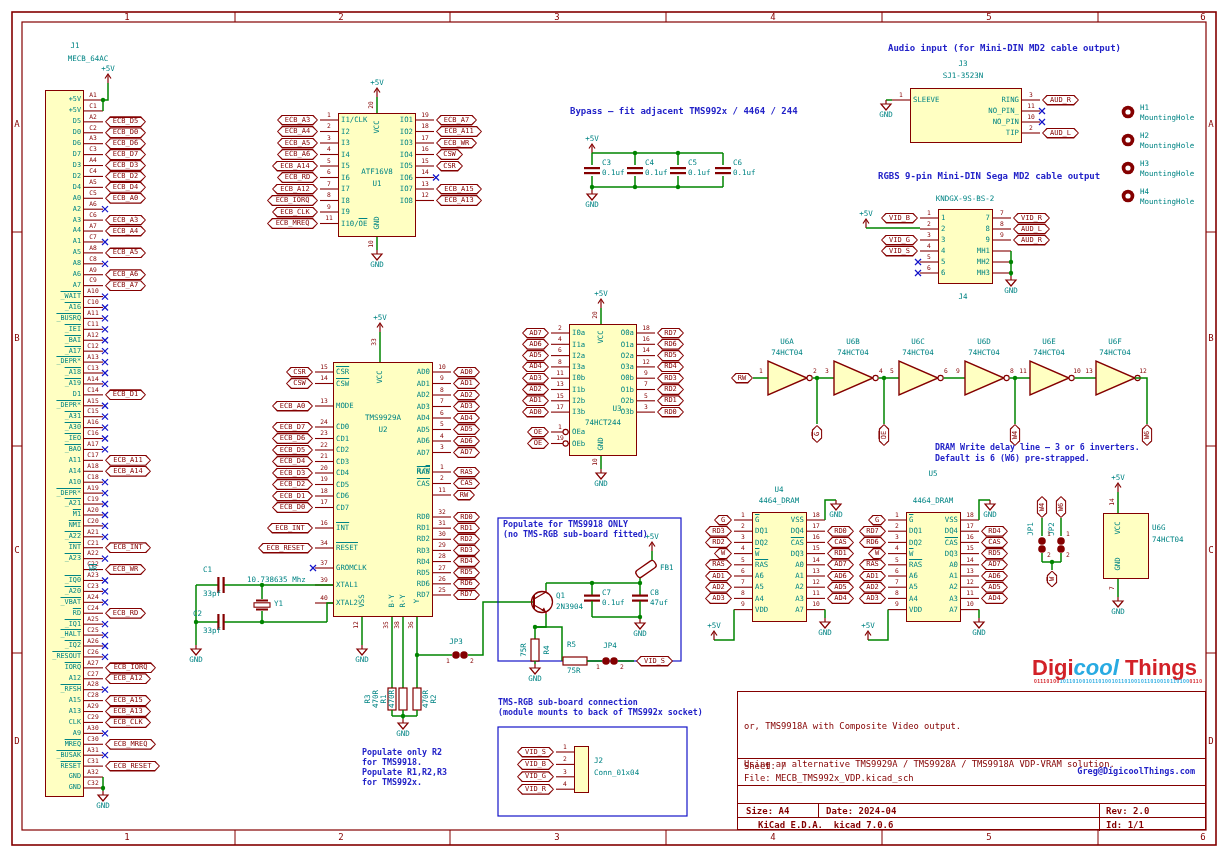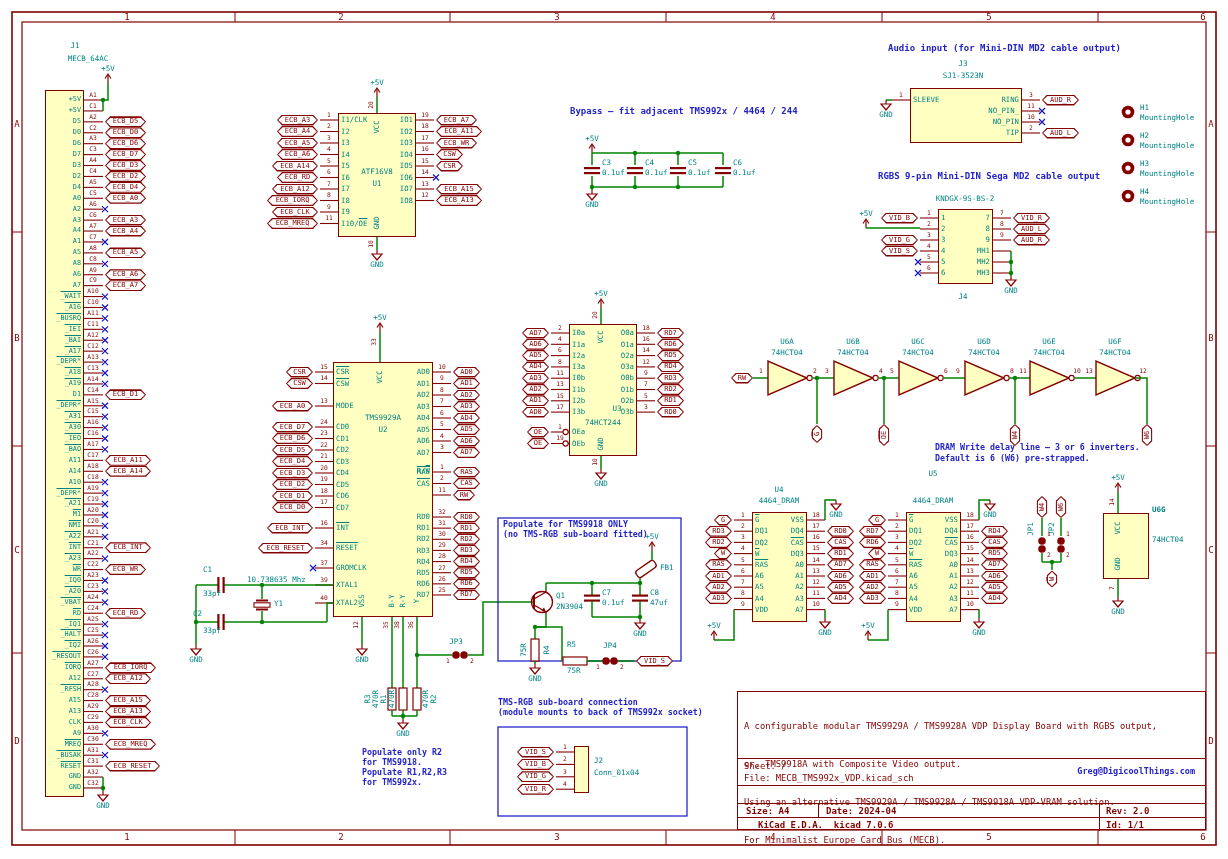--- a/index.html
+++ b/index.html
@@ -754,21 +754,21 @@
       <span class="t num c" style="left: 93px; top: 542.52px;">C21</span>
       <span class="t j1name r ov" style="left: 81px; top: 544.12px;">INT</span>
       <div class="pill" style="width: 46px; left: 105px; top: 542.22px;">
         <i class="bg"></i>
         <i class="fg"></i>
         <span class="lab">ECB_INT</span>
       </div>
       <span class="t num c" style="left: 93px; top: 553.44px;">A22</span>
       <span class="t j1name r ov" style="left: 81px; top: 555.04px;">_A23</span>
       <span class="t num c" style="left: 93px; top: 564.36px;">C22</span>
-      <span class="t j1name r ov" style="left: 81px; top: 565.96px;">WR</span>
+      <span class="t j1name r ov" style="left: 97px; top: 565.96px;">WR</span>
       <div class="pill" style="width: 41px; left: 105px; top: 564.06px;">
         <i class="bg"></i>
         <i class="fg"></i>
         <span class="lab">ECB_WR</span>
       </div>
       <span class="t num c" style="left: 93px; top: 575.28px;">A23</span>
       <span class="t j1name r ov" style="left: 81px; top: 576.88px;">_IQ0</span>
       <span class="t num c" style="left: 93px; top: 586.2px;">C23</span>
       <span class="t j1name r ov" style="left: 81px; top: 587.8px;">_A20</span>
       <span class="t num c" style="left: 93px; top: 597.12px;">A24</span>
@@ -1693,21 +1693,21 @@
       </div>
       <span class="t num c" style="left: 565px; top: 784px;">4</span>
       <div class="pill" style="width: 37px; left: 517px; top: 783.7px;">
         <i class="bg"></i>
         <i class="fg"></i>
         <span class="lab">VID_R</span>
       </div>
       <span class="t teal" style="left: 594px; top: 757px;">J2</span>
       <span class="t teal" style="left: 594px; top: 769px;">Conn_01x04</span>
       <div class="chipbox" style="left: 1103px; top: 513px; width: 46px; height: 66px;"></div>
-      <span class="t teal" style="left: 1152px; top: 506px; font-weight: bold;">U6G</span>
+      <span class="t teal" style="left: 1152px; top: 524px;">U6G</span>
       <span class="t teal" style="left: 1152px; top: 536px;">74HCT04</span>
       <span class="t teal c" style="left: 1118px; top: 478px;">+5V</span>
       <span class="t num rotc" style="left: 1112px; top: 502px;">14</span>
       <span class="t pname rotc c" style="left: 1118px; top: 528px;">VCC</span>
       <span class="t teal c" style="left: 1118px; top: 612px;">GND</span>
       <span class="t num rotc" style="left: 1112px; top: 588px;">7</span>
       <span class="t pname rotc c" style="left: 1118px; top: 564px;">GND</span>
       <span class="t teal" style="left: 1140px; top: 104px;">H1</span>
       <span class="t teal" style="left: 1140px; top: 114px;">MountingHole</span>
       <span class="t teal" style="left: 1140px; top: 132px;">H2</span>
@@ -1844,27 +1844,29 @@
         <i class="fg"></i>
         <span class="lab">VID_S</span>
       </div>
       <span class="t noteS" style="left: 498px; top: 698px;">TMS-RGB sub-board connection</span>
       <span class="t noteS" style="left: 498px; top: 708px;">(module mounts to back of TMS992x socket)</span>
       <span class="t note" style="left: 570px; top: 107px;">Bypass — fit adjacent TMS992x / 4464 / 244</span>
       <span class="t note" style="left: 888px; top: 44px;">Audio input (for Mini-DIN MD2 cable output)</span>
       <span class="t note" style="left: 878px; top: 172px;">RGBS 9-pin Mini-DIN Sega MD2 cable output</span>
     </div>
 
+  <div class="logo">
+    <span class="lred">Digi</span><span class="lblue">cool</span><span class="lred"> Things</span>
+    <div class="lstrip"><span class="lsr">01110100</span><span class="lsb">1011010010110100101101001011010010110100</span><span class="lsr">0110</span></div>
+  </div>
 
   <div class="tblock">
     <div class="tb-comments">
-      <div>A configurable modular TMS9929A / TMS9928A VDP Display Board with RGBS output,</div>
       <div>or, TMS9918A with Composite Video output.</div>
       <div>Using an alternative TMS9929A / TMS9928A / TMS9918A VDP-VRAM solution.</div>
-      <div>For Minimalist Europe Card Bus (MECB).</div>
       
     </div>
     <div class="hl" style="top:66px"></div>
     <div class="tb-sheet">Sheet: /</div>
     <div class="tb-file">File: MECB_TMS992x_VDP.kicad_sch</div>
     <div class="tb-email">Greg@DigicoolThings.com</div>
     <div class="hl" style="top:93px"></div>
     <div class="hl" style="top:111px"></div>
     <div class="tb-cell" style="left:8px;top:114px">Size: A4</div>
     <div class="vl" style="left:80px;top:111px;height:14px"></div>

